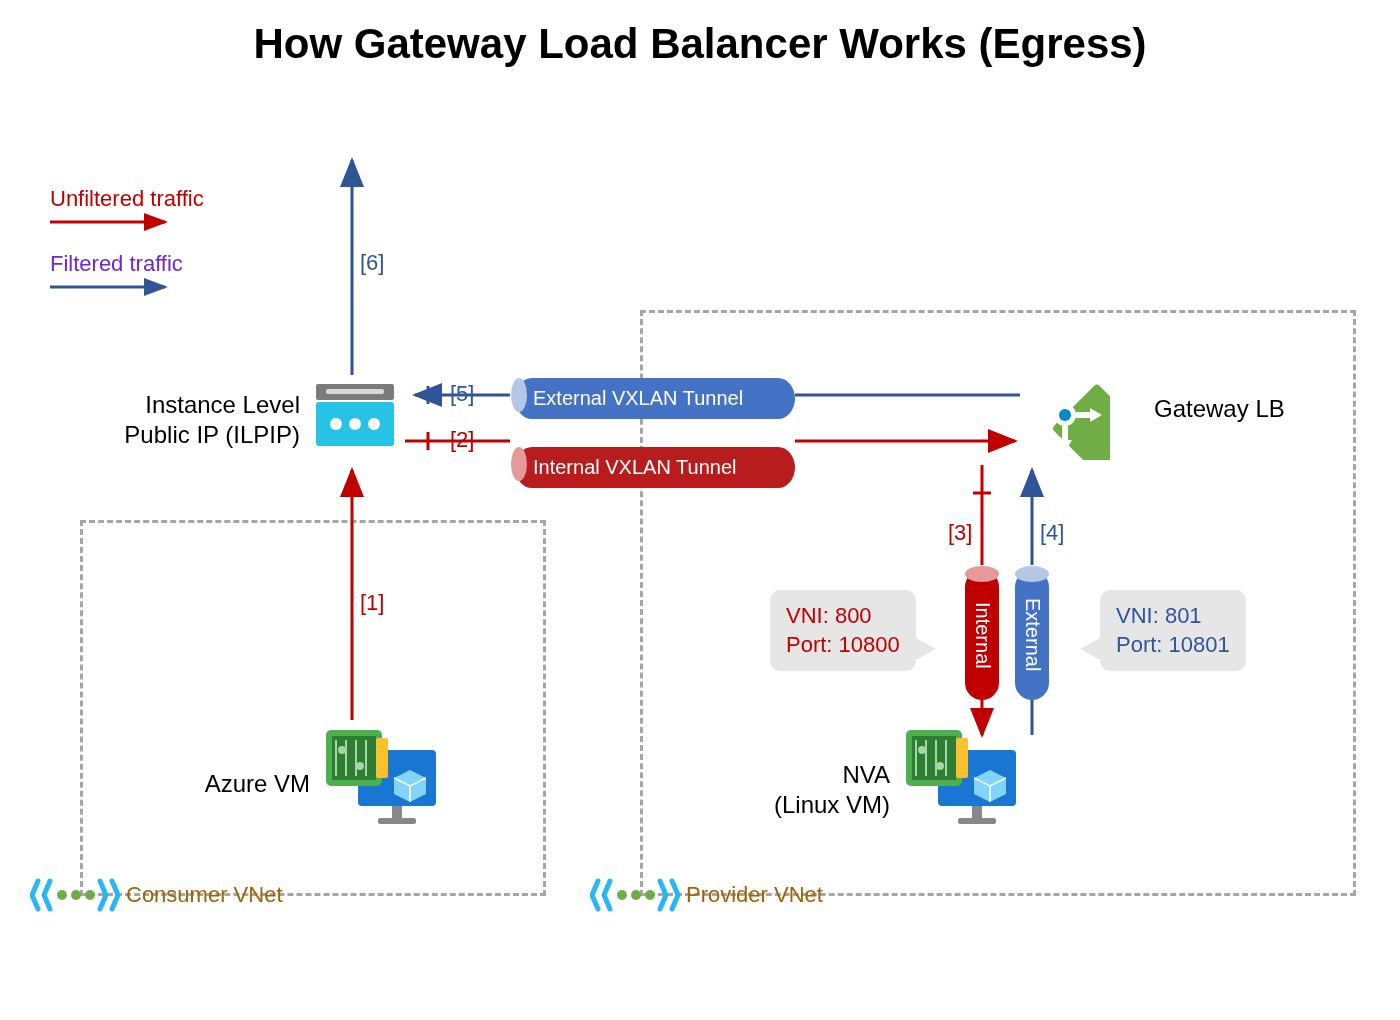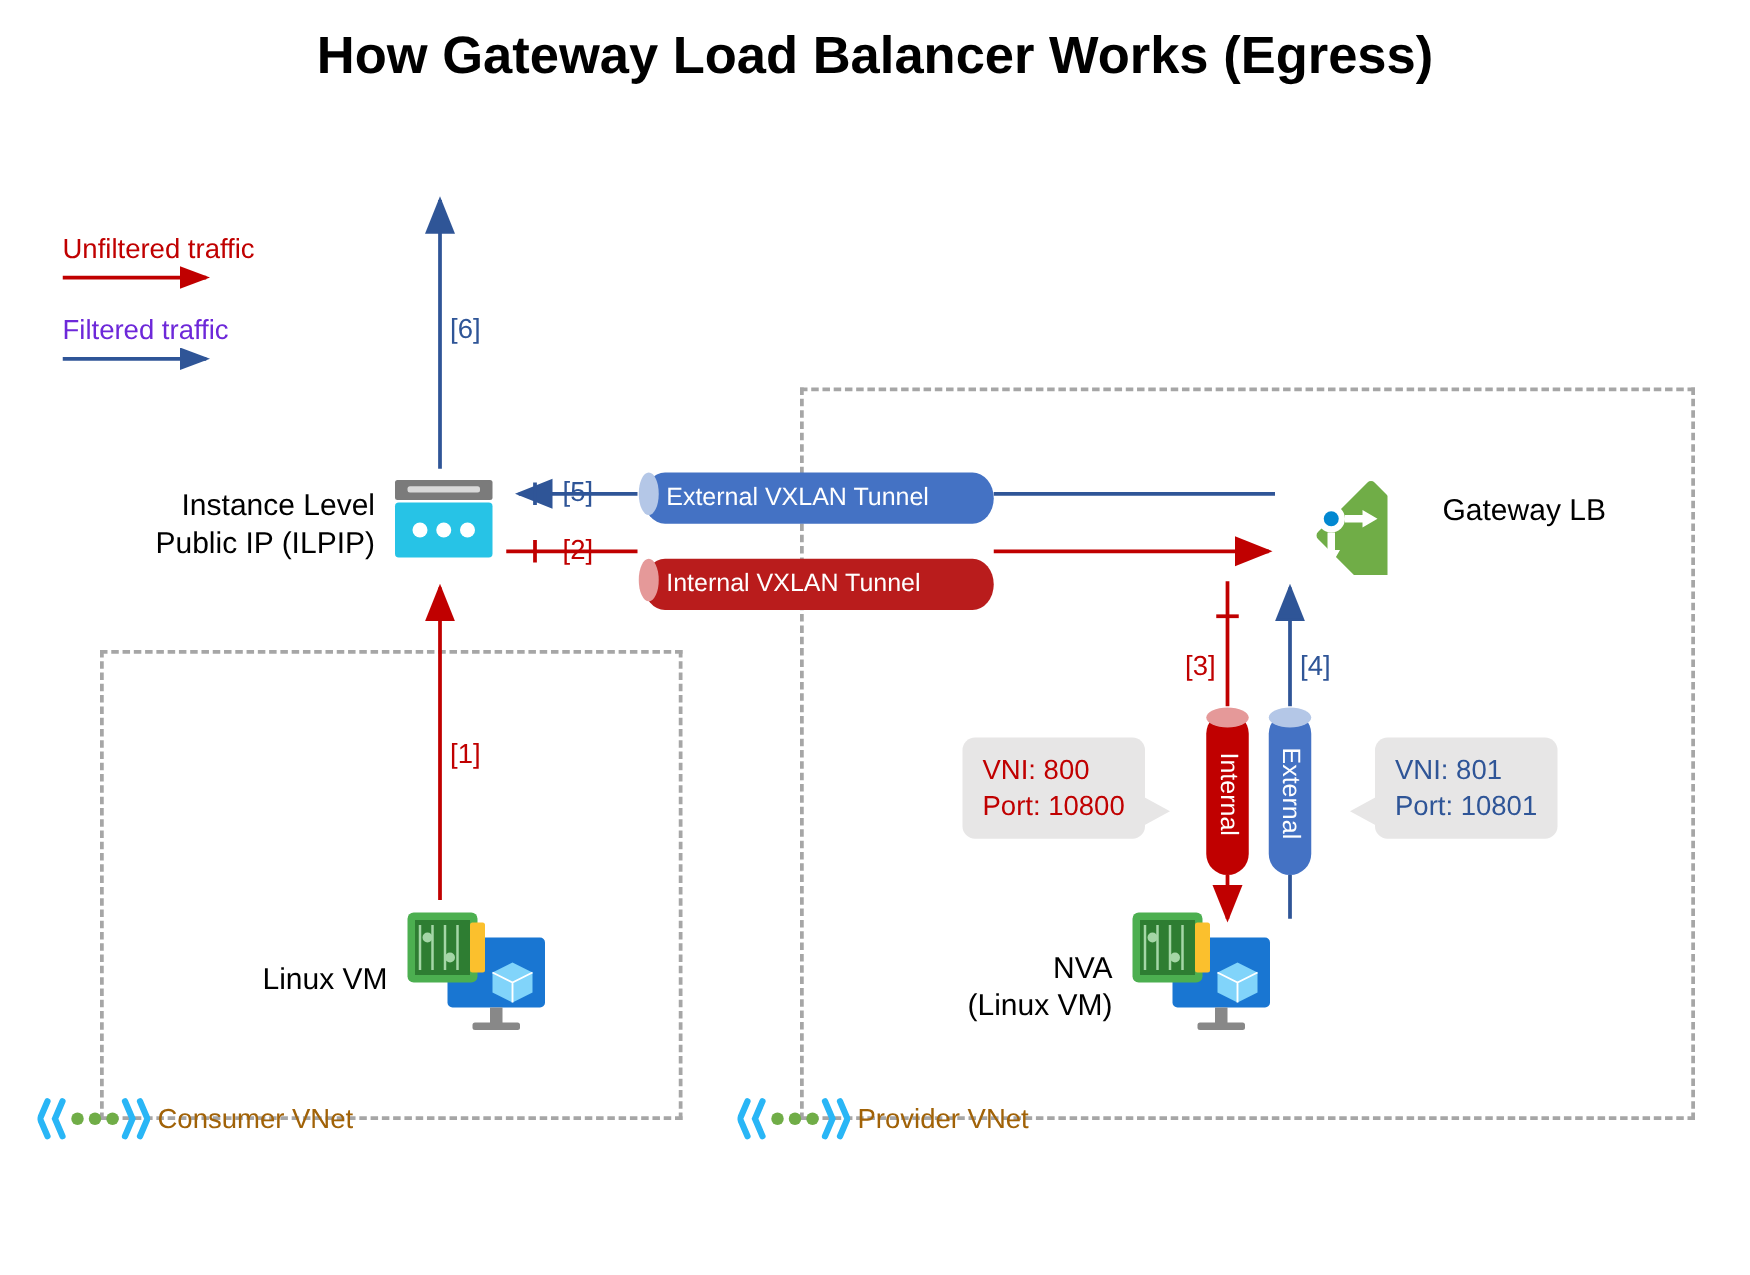--- a/index.html
+++ b/index.html
@@ -242,21 +242,21 @@
       <path d="M45 82 L38 70 L42 70 L42 56 L48 56 L48 70 L52 70 Z"></path>
       <path d="M8 45 L20 38 L20 42 L34 42 L34 48 L20 48 L20 52 Z"></path>
       <path d="M82 45 L70 52 L70 48 L56 48 L56 42 L70 42 L70 38 Z"></path>
     </g>
     <circle cx="45" cy="45" r="11" fill="#fff"></circle>
     <circle cx="45" cy="45" r="6" fill="#0288D1"></circle>
   </svg>
 </div>
 
 <div class="node-label azurevm-label">
-  <span>Linux VM</span>
+  <span>Azure VM</span>
 </div>
 <div class="vm-icon azure-vm">
   <svg width="120" height="120">
     <rect x="38" y="30" width="78" height="56" rx="4" fill="#1976D2"></rect>
     <rect x="72" y="86" width="10" height="14" fill="#888"></rect>
     <rect x="58" y="98" width="38" height="6" rx="2" fill="#888"></rect>
     <rect x="6" y="10" width="56" height="56" rx="5" fill="#4CAF50"></rect>
     <rect x="12" y="16" width="44" height="44" fill="#2E7D32"></rect>
     <rect x="56" y="18" width="12" height="40" rx="2" fill="#FBC02D"></rect>
     <g transform="translate(74,48)">

